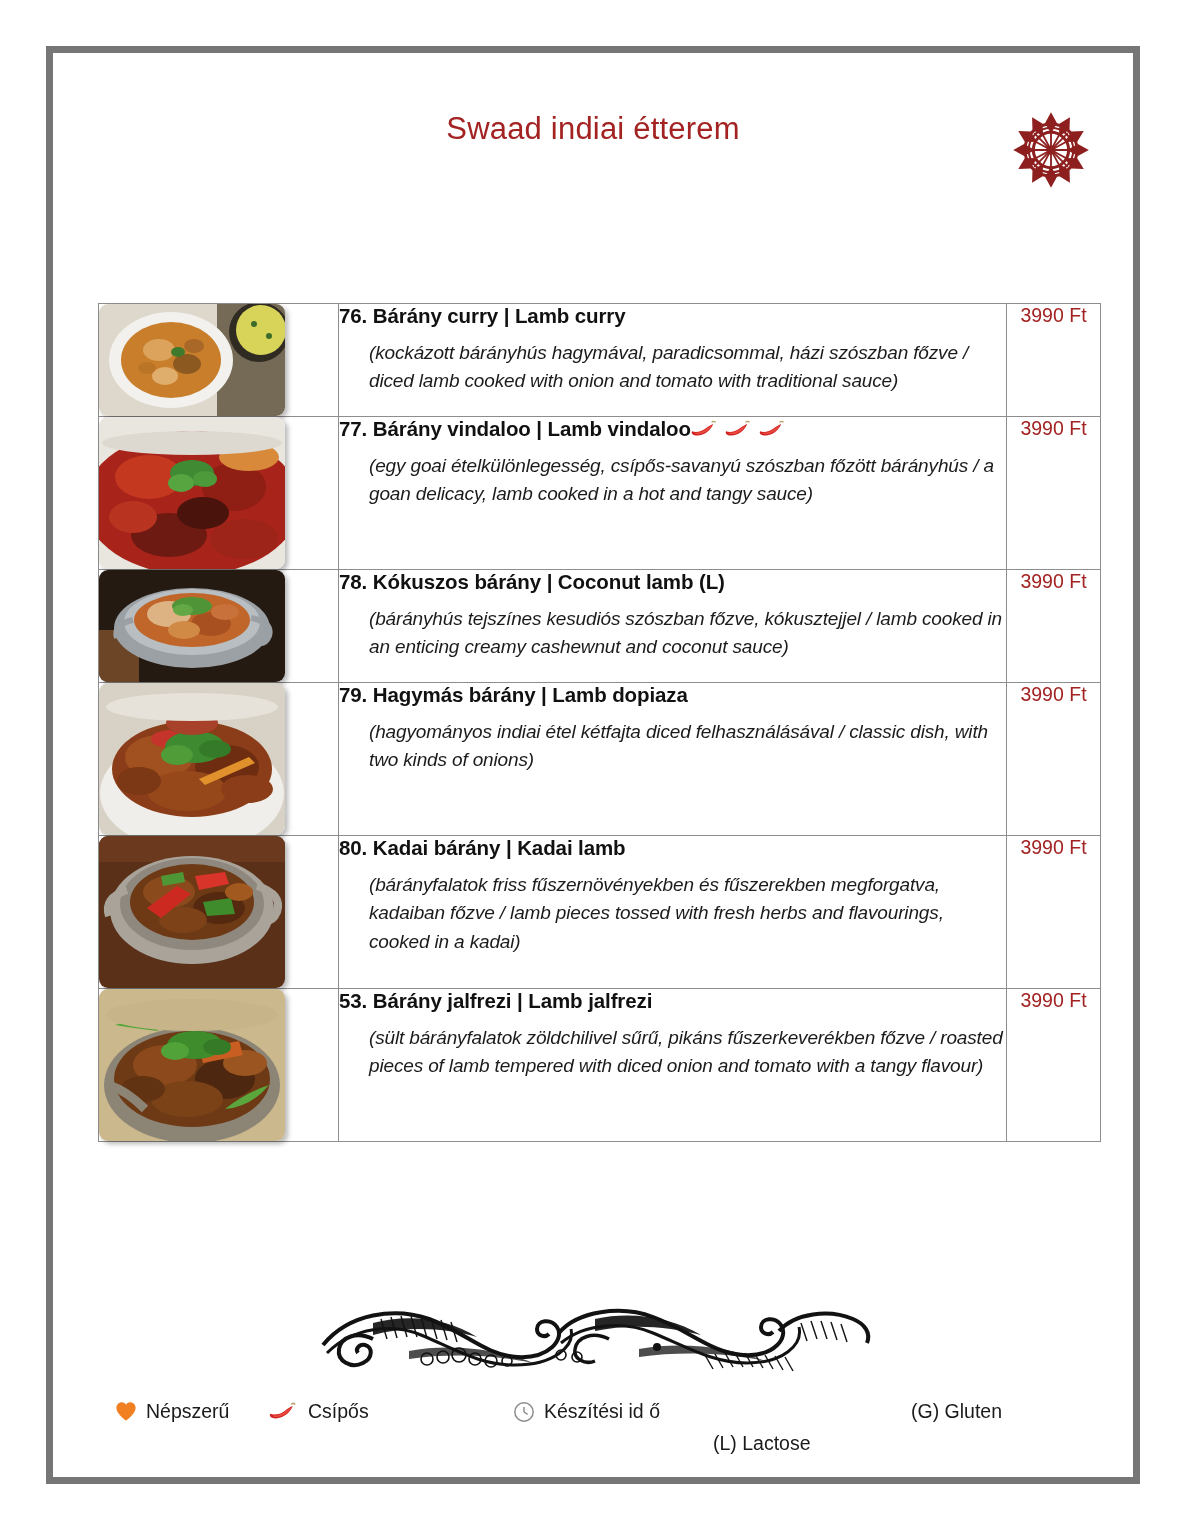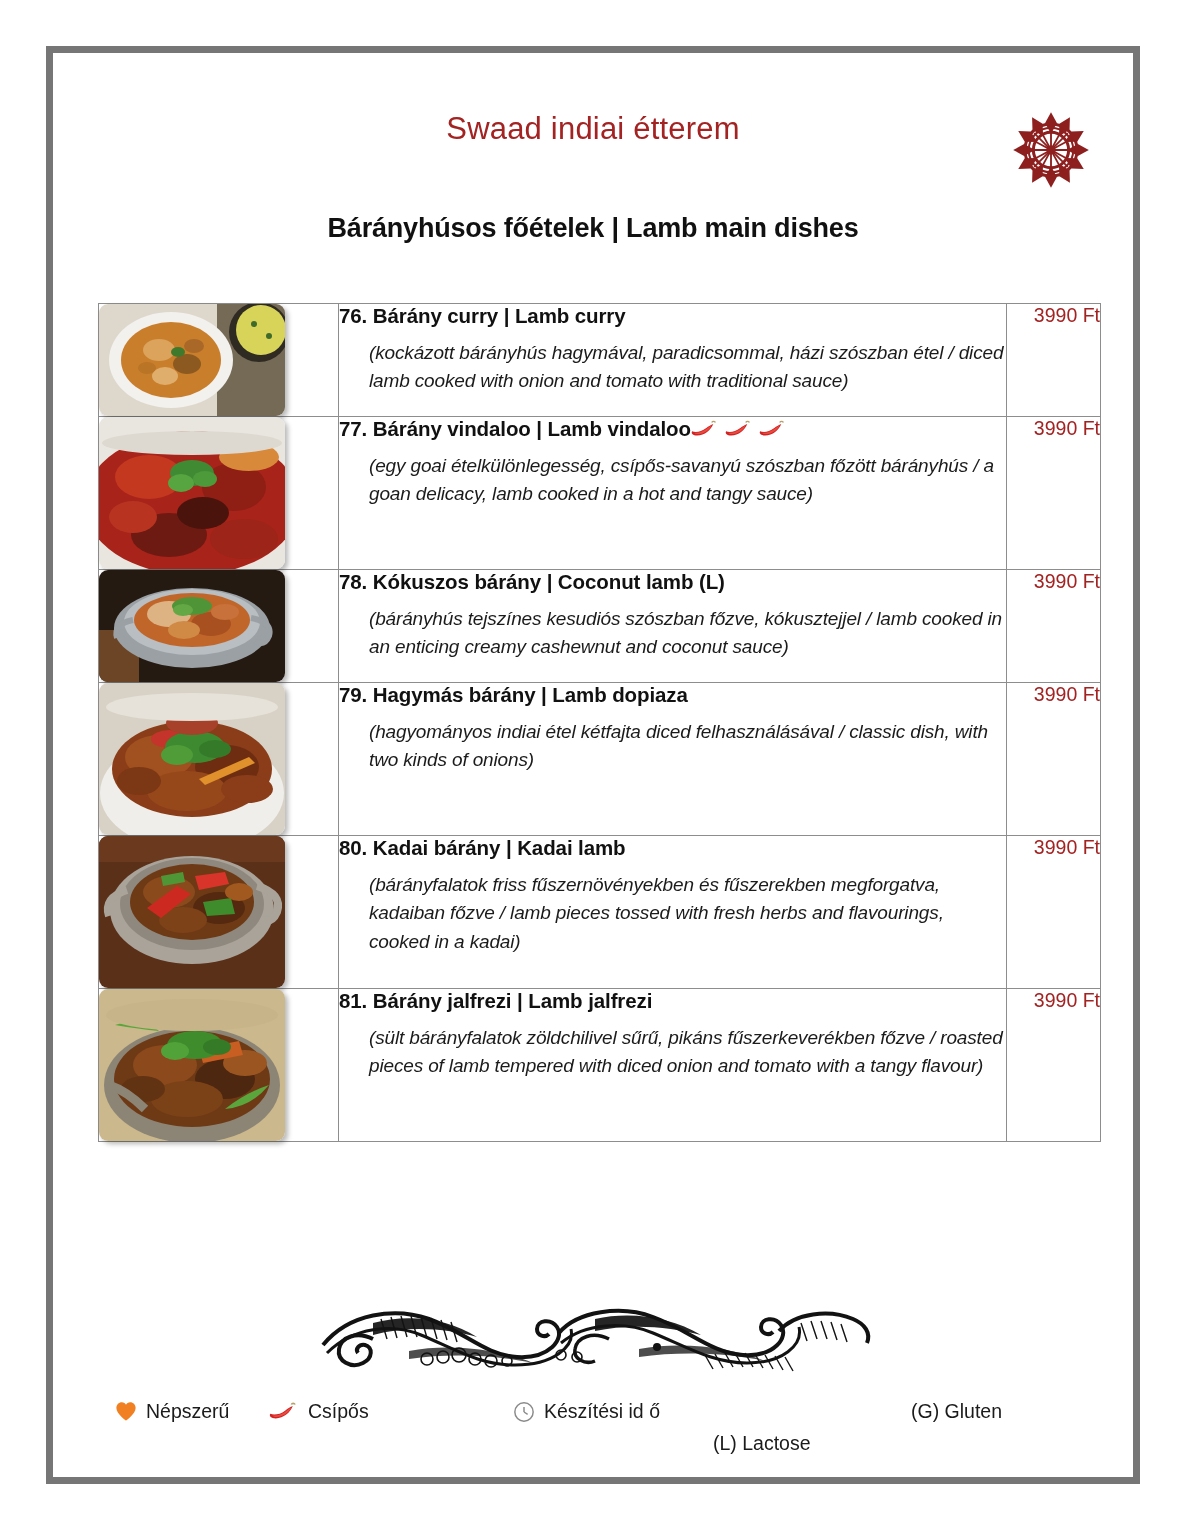--- a/index.html
+++ b/index.html
@@ -115,21 +115,21 @@
     margin-left: 30px;
     font-size: 19px;
     font-style: italic;
     color: #1b1b1b;
     line-height: 1.52;
     letter-spacing: -0.15px;
   }
 
   .cell-price {
     padding: 14px 0 0 0;
-    text-align: right;
+    text-align: center;
   }
   .price {
     font-size: 19.5px;
     color: #a32222;
   }
 
   .chilis { display: inline-flex; align-items: center; margin-left: 1px; }
   .chili-icon { width: 29px; height: 18px; margin-right: 5px; }
   .chili-icon:first-child { margin-left: -2px; }
 
@@ -210,21 +210,20 @@
         <line x1="70" y1="30" x2="30" y2="70"></line>
         <line x1="36" y1="24" x2="64" y2="76"></line>
         <line x1="64" y1="24" x2="36" y2="76"></line>
         <line x1="24" y1="36" x2="76" y2="64"></line>
         <line x1="24" y1="64" x2="76" y2="36"></line>
       </g>
       <circle cx="50" cy="50" r="5.5" fill="#8e1f1f"></circle>
     </svg>
   </div>
 
-  <div class="section-title">Bárányhúsos főételek | Lamb main dishes</div>
 
   <table class="menu-table">
     <colgroup>
       <col class="col-img">
           <col class="col-desc">
           <col class="col-price">
     </colgroup>
     <tbody>
 
       <tr>
@@ -245,21 +244,21 @@
               <ellipse cx="95" cy="42" rx="10" ry="7" fill="#a96828"></ellipse>
               <ellipse cx="48" cy="64" rx="9" ry="6" fill="#b97426"></ellipse>
               <ellipse cx="79" cy="48" rx="7" ry="5" fill="#3f7a2c"></ellipse>
             </svg>
           </div>
         </td>
         <td class="cell-desc">
           <div class="dish-name">
             <span>76. Bárány curry | Lamb curry</span>
           </div>
-          <div class="dish-desc">(kockázott bárányhús hagymával, paradicsommal, házi szószban étel / diced lamb cooked with onion and tomato with traditional sauce)</div>
+          <div class="dish-desc">(kockázott bárányhús hagymával, paradicsommal, házi szószban főzve / diced lamb cooked with onion and tomato with traditional sauce)</div>
         </td>
         <td class="cell-price">
           <span class="price">3990 Ft</span>
         </td>
       </tr>
 
       <tr>
         <td class="cell-img">
           <div class="thumb tall">
             <svg viewBox="0 0 186 152" width="186" height="152" preserveAspectRatio="none">
@@ -422,21 +421,21 @@
               <ellipse cx="118" cy="58" rx="14" ry="8" fill="#357a26"></ellipse>
               <path d="M16 36 q28 -10 44 6 q-20 -2 -44 -6 Z" fill="#5aa63c"></path>
               <path d="M170 96 q-18 22 -44 24 q20 -16 44 -24 Z" fill="#5aa63c"></path>
               <path d="M10 96 q18 6 36 24" stroke="#8c8576" stroke-width="9" fill="none"></path>
               <ellipse cx="93" cy="26" rx="86" ry="16" fill="#c7b488"></ellipse>
             </svg>
           </div>
         </td>
         <td class="cell-desc">
           <div class="dish-name">
-            <span>81. Bárány jalfrezi | Lamb jalfrezi</span>
+            <span>53. Bárány jalfrezi | Lamb jalfrezi</span>
           </div>
           <div class="dish-desc">(sült bárányfalatok zöldchilivel sűrű, pikáns fűszerkeverékben főzve / roasted pieces of lamb tempered with diced onion and tomato with a tangy flavour)</div>
         </td>
         <td class="cell-price">
           <span class="price">3990 Ft</span>
         </td>
       </tr>
 
     </tbody>
   </table>

